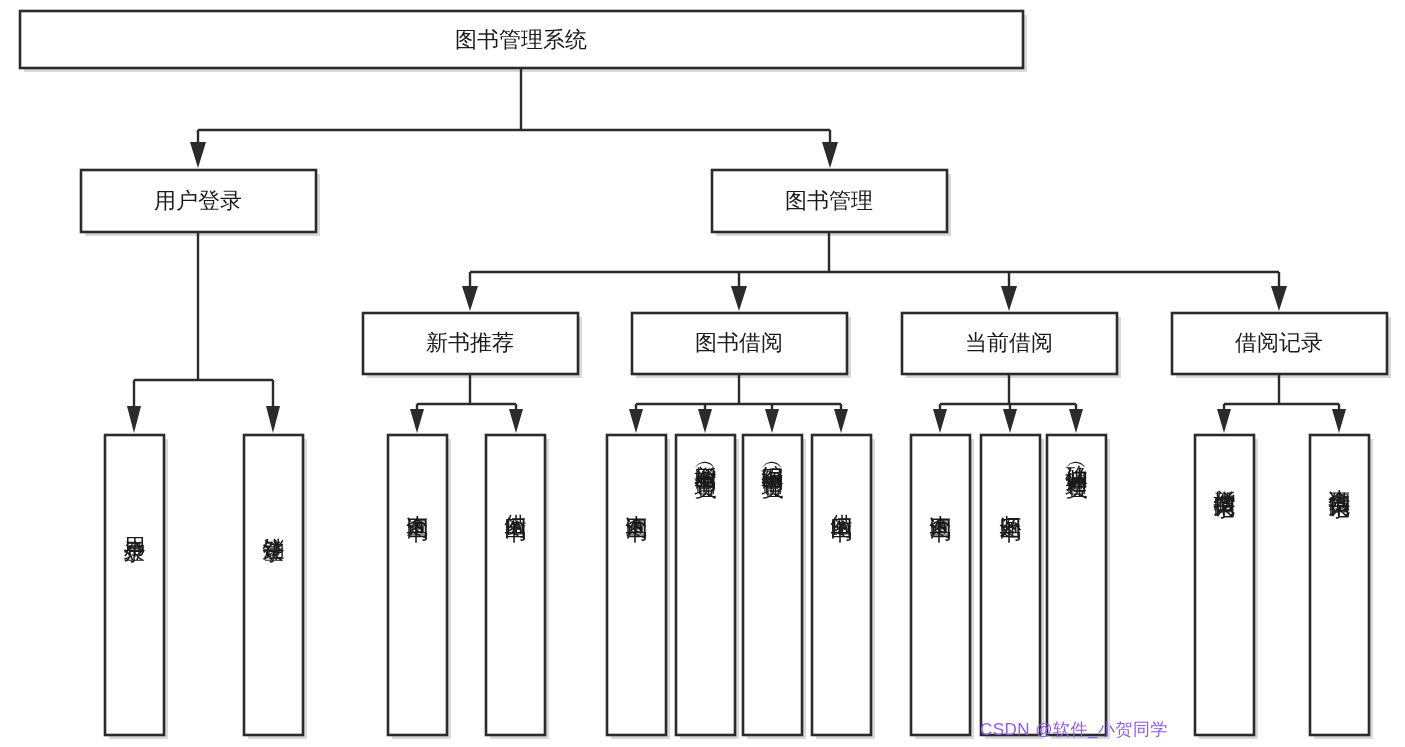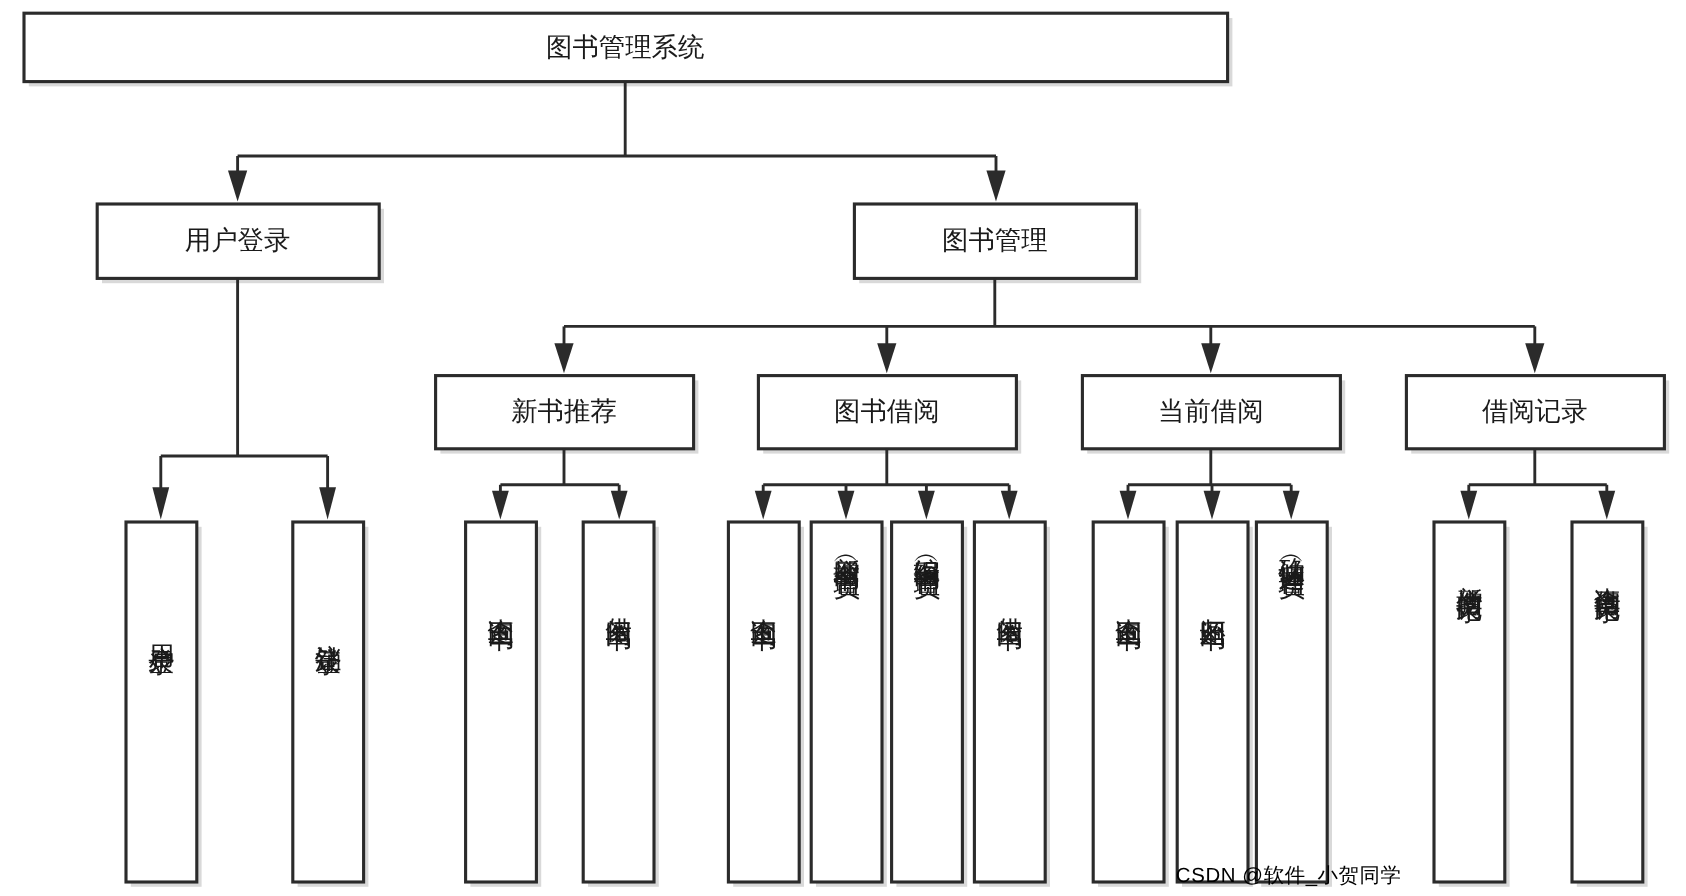--- a/index.html
+++ b/index.html
@@ -68,21 +68,21 @@
     color: #1a1a1a;
     letter-spacing: 2px;
     white-space: nowrap;
   }
   .watermark {
     position: absolute;
     right: 8px;
     bottom: 6px;
     font-family: "Liberation Sans", sans-serif;
     font-size: 17px;
-    color: #000000;
+    color: #8b5cf6;
     letter-spacing: 0.5px;
     white-space: nowrap;
   }
 </style>
 </head>
 <body>
 
 <div id="diagram-root">
 
   <svg class="diagram" viewBox="0 0 1405 747">

